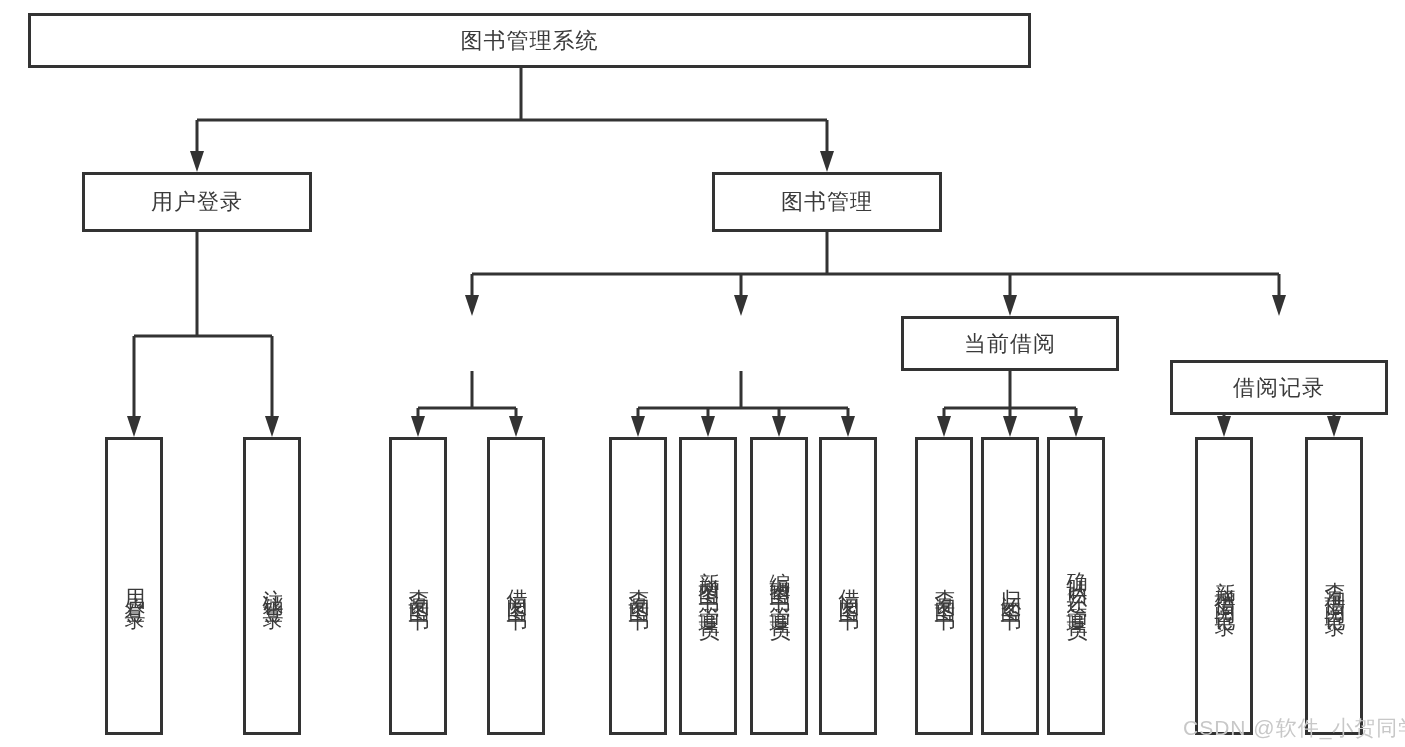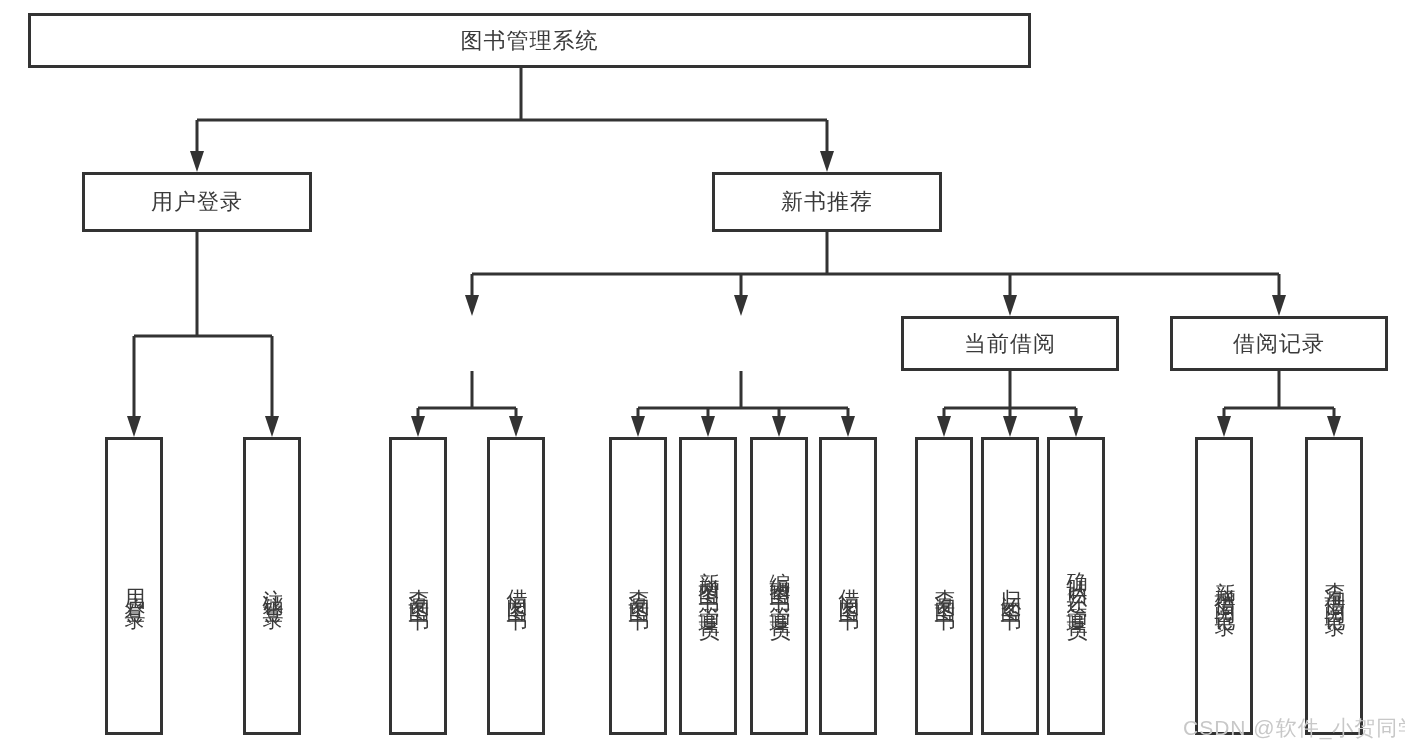--- a/index.html
+++ b/index.html
@@ -56,21 +56,21 @@
   
   #n-root   { left: 28px;  top: 13px;  width: 1003px; height: 55px; }
   
   #n-login  { left: 82px;  top: 172px; width: 230px;  height: 60px; }
   #n-mgmt   { left: 712px; top: 172px; width: 230px;  height: 60px; }
   
   .lvl3 { top: 316px; width: 218px; height: 55px; }
   #n-newbook { left: 363px; }
   #n-borrow  { left: 632px; }
   #n-current { left: 901px; }
-  #n-record  { left: 1170px; }
+  #n-record  { left: 1170px; margin-top: 44px; }
   
   #lf-u1 { left: 105px; }
   #lf-u2 { left: 243px; }
   #lf-n1 { left: 389px; }
   #lf-n2 { left: 487px; }
   #lf-b1 { left: 609px; }
   #lf-b2 { left: 679px; }
   #lf-b3 { left: 750px; }
   #lf-b4 { left: 819px; }
   #lf-c1 { left: 915px; }
@@ -129,21 +129,21 @@
       <polygon points="1003,416 1017,416 1010,437"></polygon>
       <polygon points="1069,416 1083,416 1076,437"></polygon>
       <polygon points="1217,416 1231,416 1224,437"></polygon>
       <polygon points="1327,416 1341,416 1334,437"></polygon>
     </g>
   </svg>
 
   <div class="box" id="n-root">图书管理系统</div>
 
   <div class="box" id="n-login">用户登录</div>
-  <div class="box" id="n-mgmt">新书推荐</div>
+  <div class="box" id="n-mgmt">图书管理</div>
 
   <div class="box lvl3" id="n-current">当前借阅</div>
   <div class="box lvl3" id="n-record">借阅记录</div>
 
   <div class="leaf" id="lf-u1">用户登录</div>
   <div class="leaf" id="lf-u2">注销登录</div>
 
   <div class="leaf" id="lf-n1">查询图书</div>
   <div class="leaf" id="lf-n2">借阅图书</div>
 

